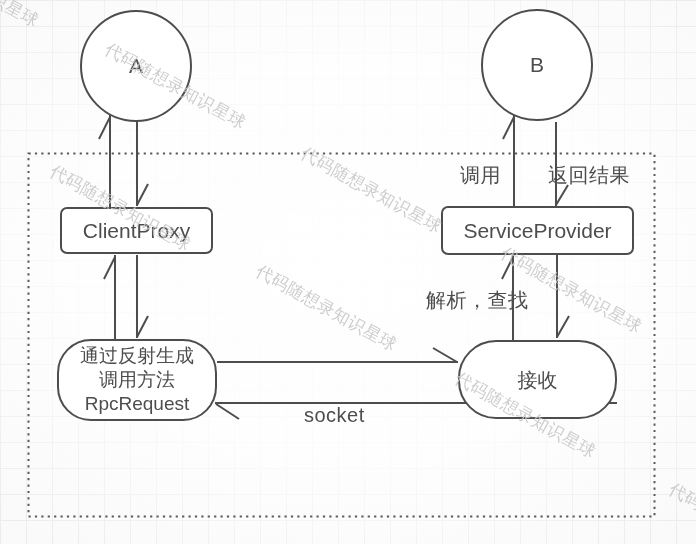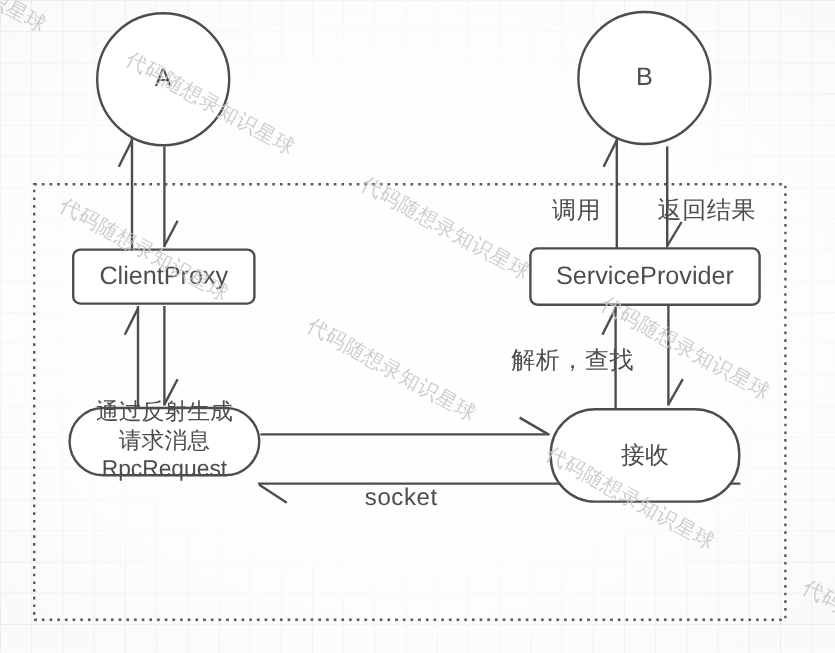--- a/index.html
+++ b/index.html
@@ -102,24 +102,24 @@
   </div>
 
   <div class="node rect" style="left:441px;top:206px;width:193px;height:49px;">
     <span>ServiceProvider</span>
   </div>
 
   <div class="node rect" style="left:60px;top:207px;width:153px;height:47px;">
     <span>ClientProxy</span>
   </div>
 
-  <div class="node stadium" style="left:57px;top:339px;width:160px;height:58px;border-radius:34px;">
+  <div class="node stadium" style="left:57px;top:339px;width:160px;height:82px;border-radius:34px;">
     <div>
       <div>通过反射生成</div>
-      <div>请求消息</div>
+      <div>调用方法</div>
       <div>RpcRequest</div>
     </div>
   </div>
 
   <div class="node stadium" style="left:458px;top:340px;width:159px;height:79px;border-radius:38px;font-size:20px;">
     <span>接收</span>
   </div>
 
   <div class="lbl" style="left:460px;top:162px;">调用</div>
   <div class="lbl" style="left:548px;top:162px;">返回结果</div>

